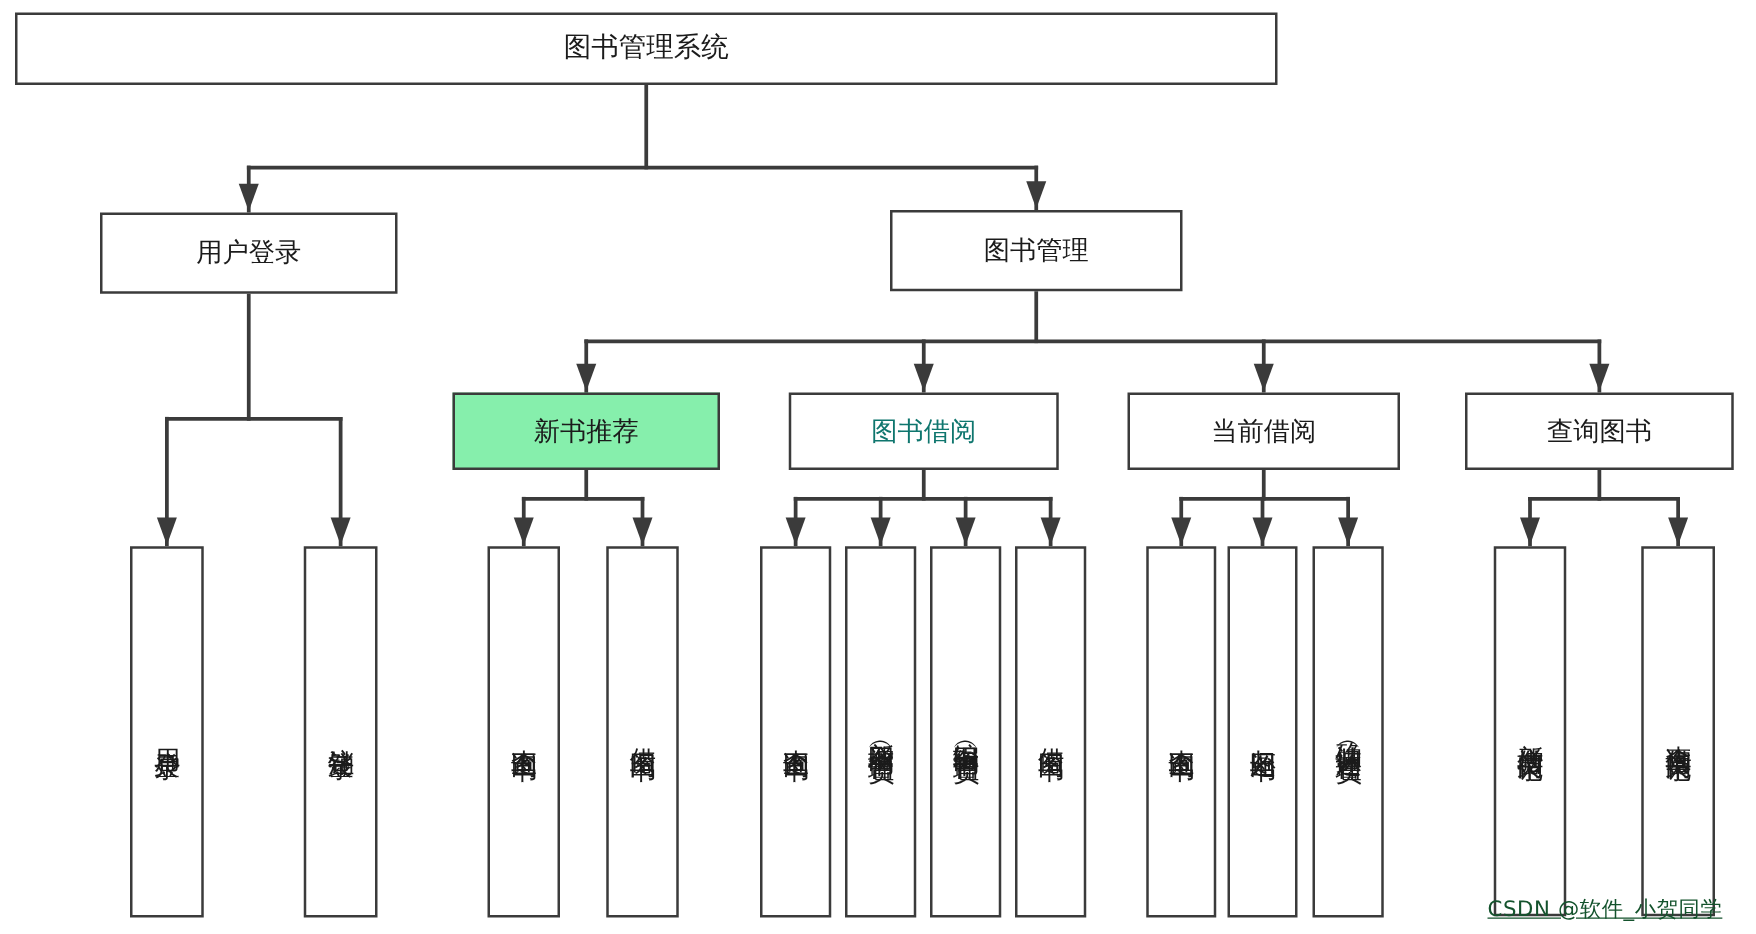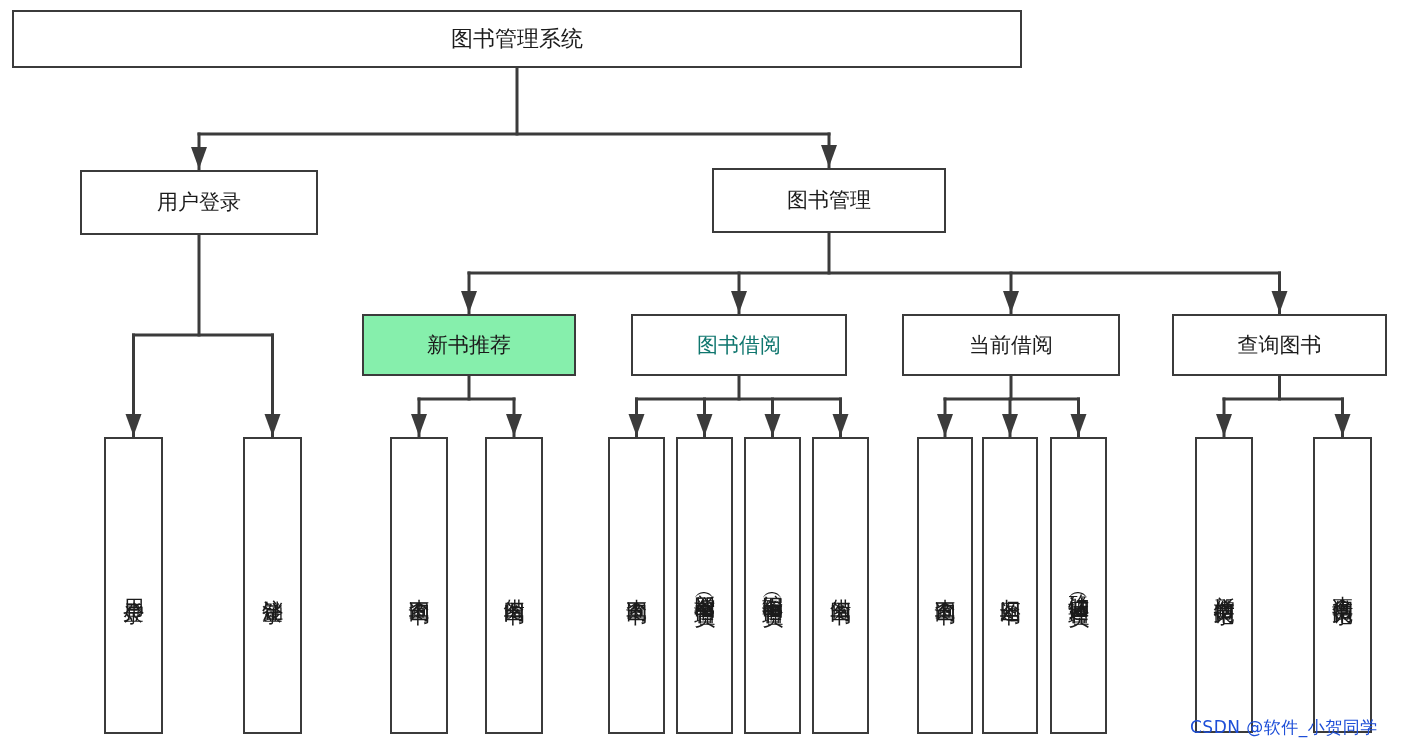--- a/index.html
+++ b/index.html
@@ -176,14 +176,14 @@
       <div class="node vertical" style="left: 1050px; top: 437px; width: 57px; height: 297px; border-color: rgb(59, 59, 59); background: rgb(255, 255, 255); color: rgb(27, 27, 27);">
         <span class="node-label">确认归还（管理员）</span>
       </div>
       <div class="node vertical" style="left: 1195px; top: 437px; width: 58px; height: 296px; border-color: rgb(59, 59, 59); background: rgb(255, 255, 255); color: rgb(27, 27, 27);">
         <span class="node-label">新增借阅记录</span>
       </div>
       <div class="node vertical" style="left: 1313px; top: 437px; width: 59px; height: 296px; border-color: rgb(59, 59, 59); background: rgb(255, 255, 255); color: rgb(27, 27, 27);">
         <span class="node-label">查询借阅记录</span>
       </div>
     </div>
-  <div class="watermark" id="watermark" style="left: 1190px; top: 716px; color: #1d4ed8;">CSDN @软件_小贺同学</div>
+  <div class="watermark" id="watermark" style="left: 1190px; top: 716px; color: #14532d; text-decoration: underline;">CSDN @软件_小贺同学</div>
 </div>
 
 </body></html>

